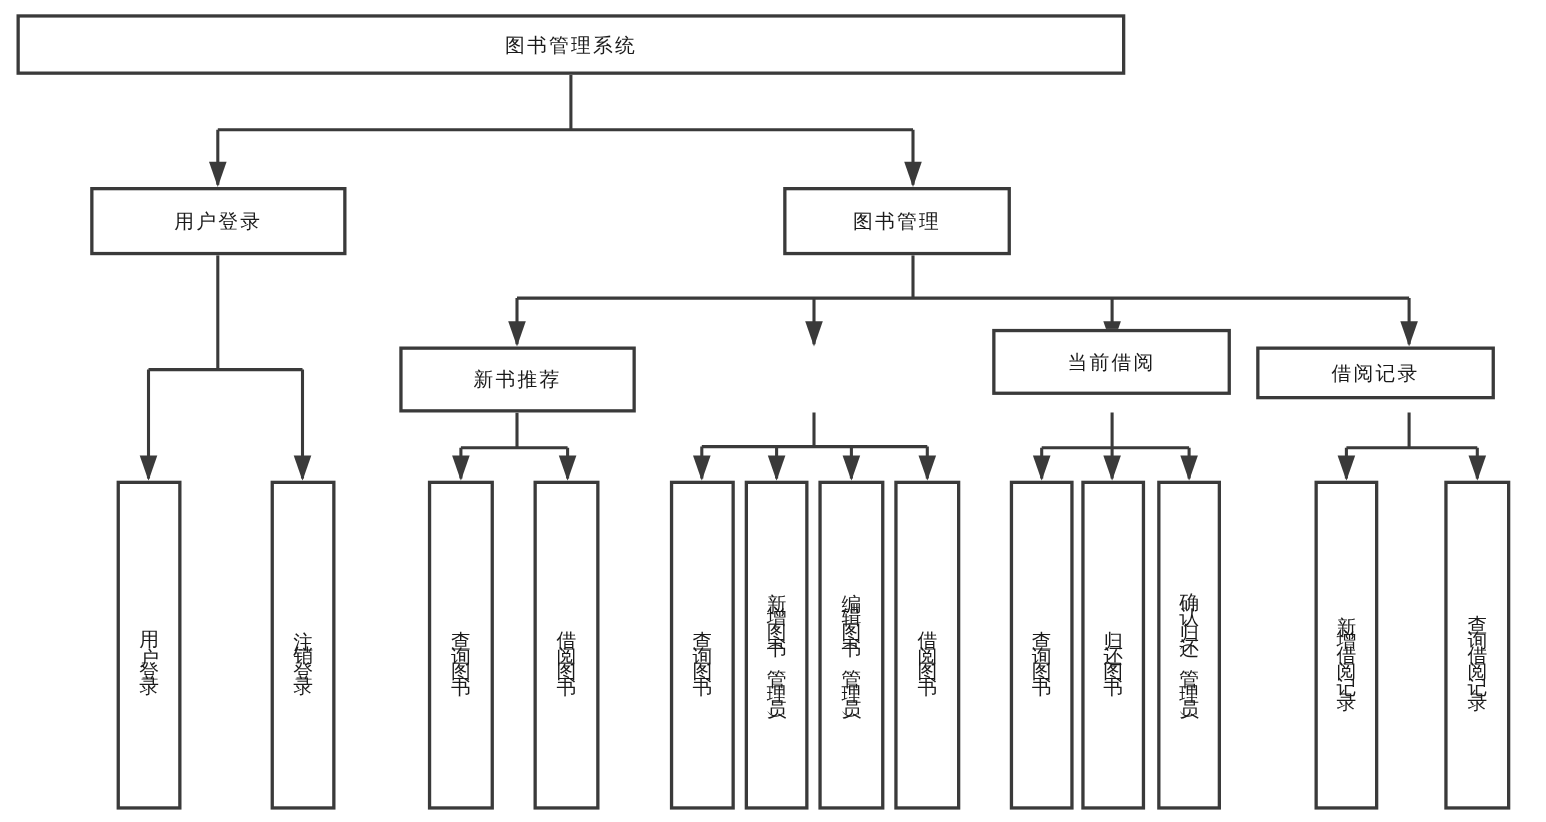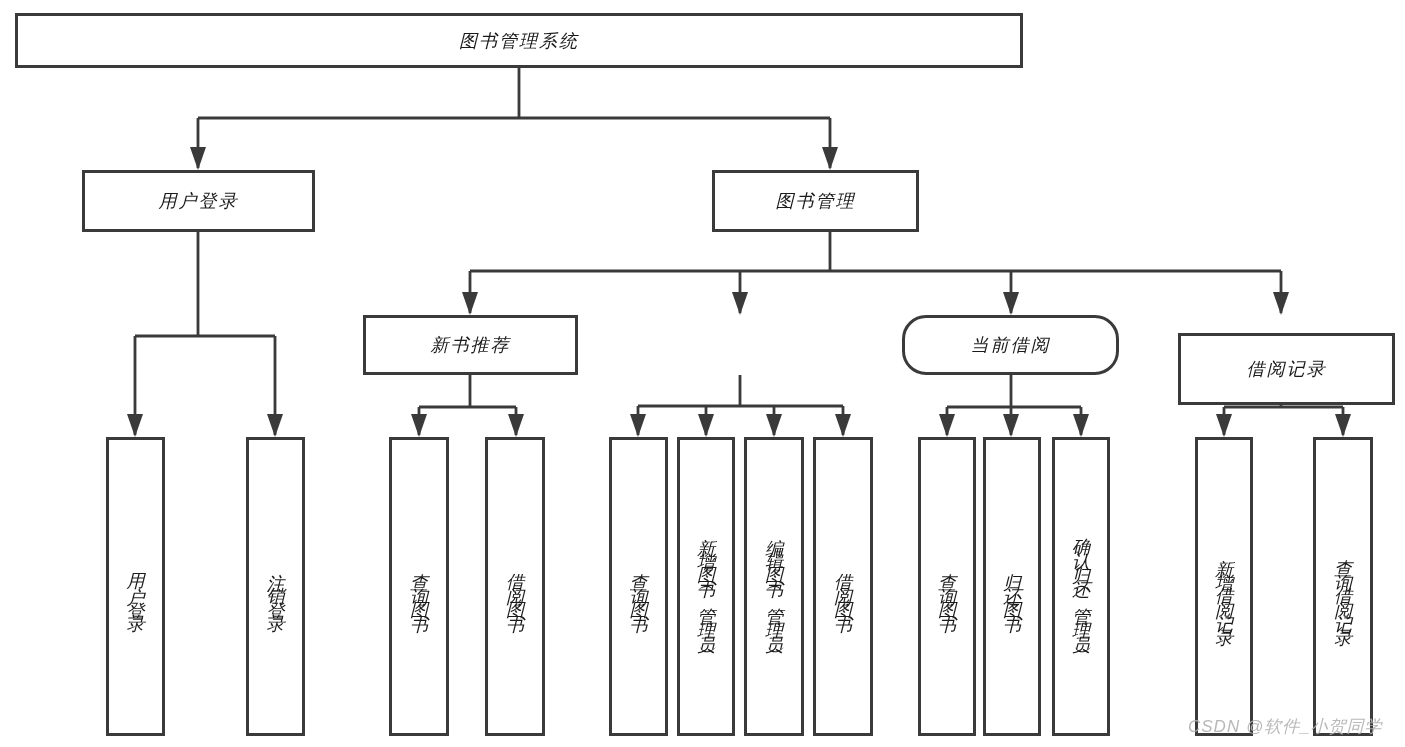--- a/index.html
+++ b/index.html
@@ -1,43 +1,43 @@
 <!DOCTYPE html>
 <html><head>
 <meta charset="utf-8">
 <style>
   html,body{margin:0;padding:0;background:#ffffff;}
   body{
     width:1405px;height:747px;position:relative;overflow:hidden;
     font-family:"Liberation Sans","DejaVu Sans",sans-serif;
     color:#1a1a1a;
   }
-  .stage{position:absolute;left:0;top:0;width:1405px;height:747px;font-style:italic;}
+  .stage{position:absolute;left:0;top:0;width:1405px;height:747px;}
   svg.connectors{position:absolute;left:0;top:0;width:1405px;height:747px;z-index:1;}
   .box{
     position:absolute;box-sizing:border-box;background:#ffffff;
     border:3px solid #3a3a3a;
     display:flex;align-items:center;justify-content:center;
     z-index:2;
   }
   .box .lbl{
     font-size:18px;letter-spacing:2px;color:#1a1a1a;white-space:nowrap;
   }
   .box.v .lbl{
     writing-mode:vertical-rl;text-orientation:mixed;
     letter-spacing:14px;line-height:1;white-space:normal;
   }
   
   #n-root {left:15px;  top:13px;  width:1008px;height:55px;}
   #n-user {left:82px;  top:170px; width:233px; height:62px;}
   #n-mgmt {left:712px; top:170px; width:207px; height:62px;}
   #n-s1   {left:363px; top:315px; width:215px; height:60px;}
   #n-s2   {left:633px; top:315px; width:215px; height:60px;}
-  #n-s3   {left:902px; top:315px; width:217px; height:60px;border-radius:24px;}
-  #n-s4   {left:1178px;top:315px; width:217px; height:72px;margin-top:18px;}
+  #n-s3   {left:902px; top:299px; width:217px; height:60px;}
+  #n-s4   {left:1142px;top:315px; width:217px; height:48px;}
   .leaf   {top:437px;height:299px;width:59px;}
   #l1 {left:106px;} #l2 {left:246px;}
   #l3 {left:389px;width:60px;} #l4 {left:485px;width:60px;}
   #l5 {left:609px;} #l6 {left:677px;width:58px;} #l7 {left:744px;width:60px;} #l8 {left:813px;width:60px;}
   #l9 {left:918px;width:58px;} #l10{left:983px;width:58px;} #l11{left:1052px;width:58px;}
   #l12{left:1195px;width:58px;} #l13{left:1313px;width:60px;}
   .watermark{
     position:absolute;left:1188px;top:715px;z-index:5;
     font-size:17px;letter-spacing:1px;color:rgba(178,178,178,0.92);
     white-space:nowrap;
@@ -146,15 +146,14 @@
     <span class="lbl">确认归还（管理员）</span>
   </div>
 
   <div class="box v leaf" id="l12">
     <span class="lbl">新增借阅记录</span>
   </div>
   <div class="box v leaf" id="l13">
     <span class="lbl">查询借阅记录</span>
   </div>
 
-  <div class="watermark">CSDN @软件_小贺同学</div>
 
 </div>
 
 </body></html>

